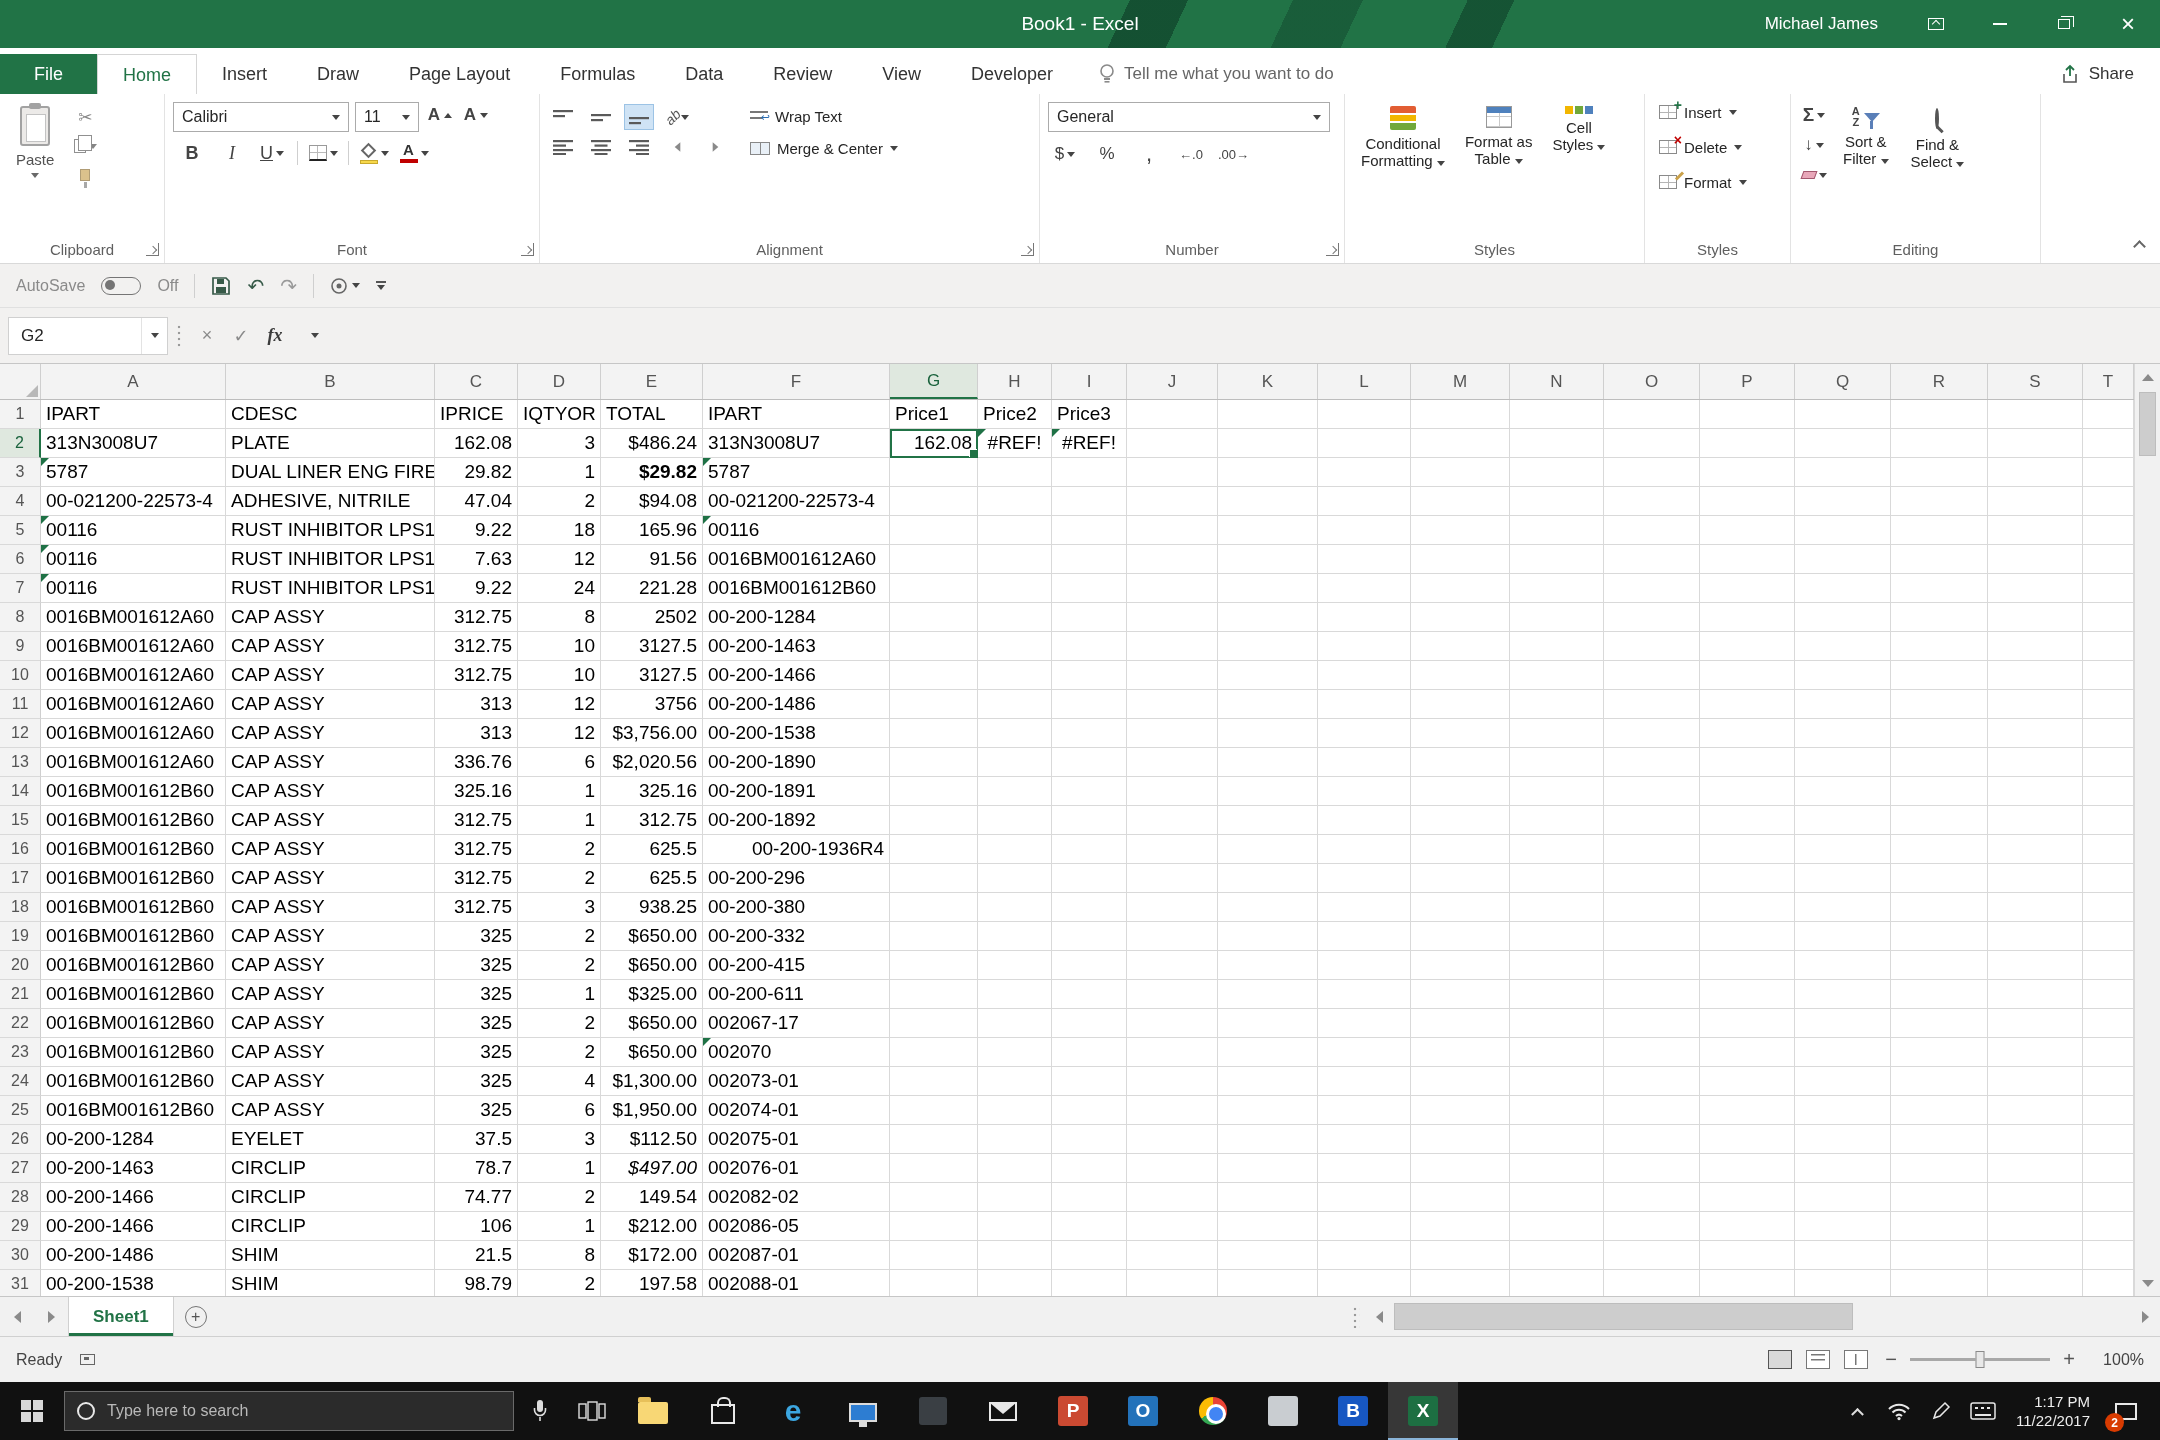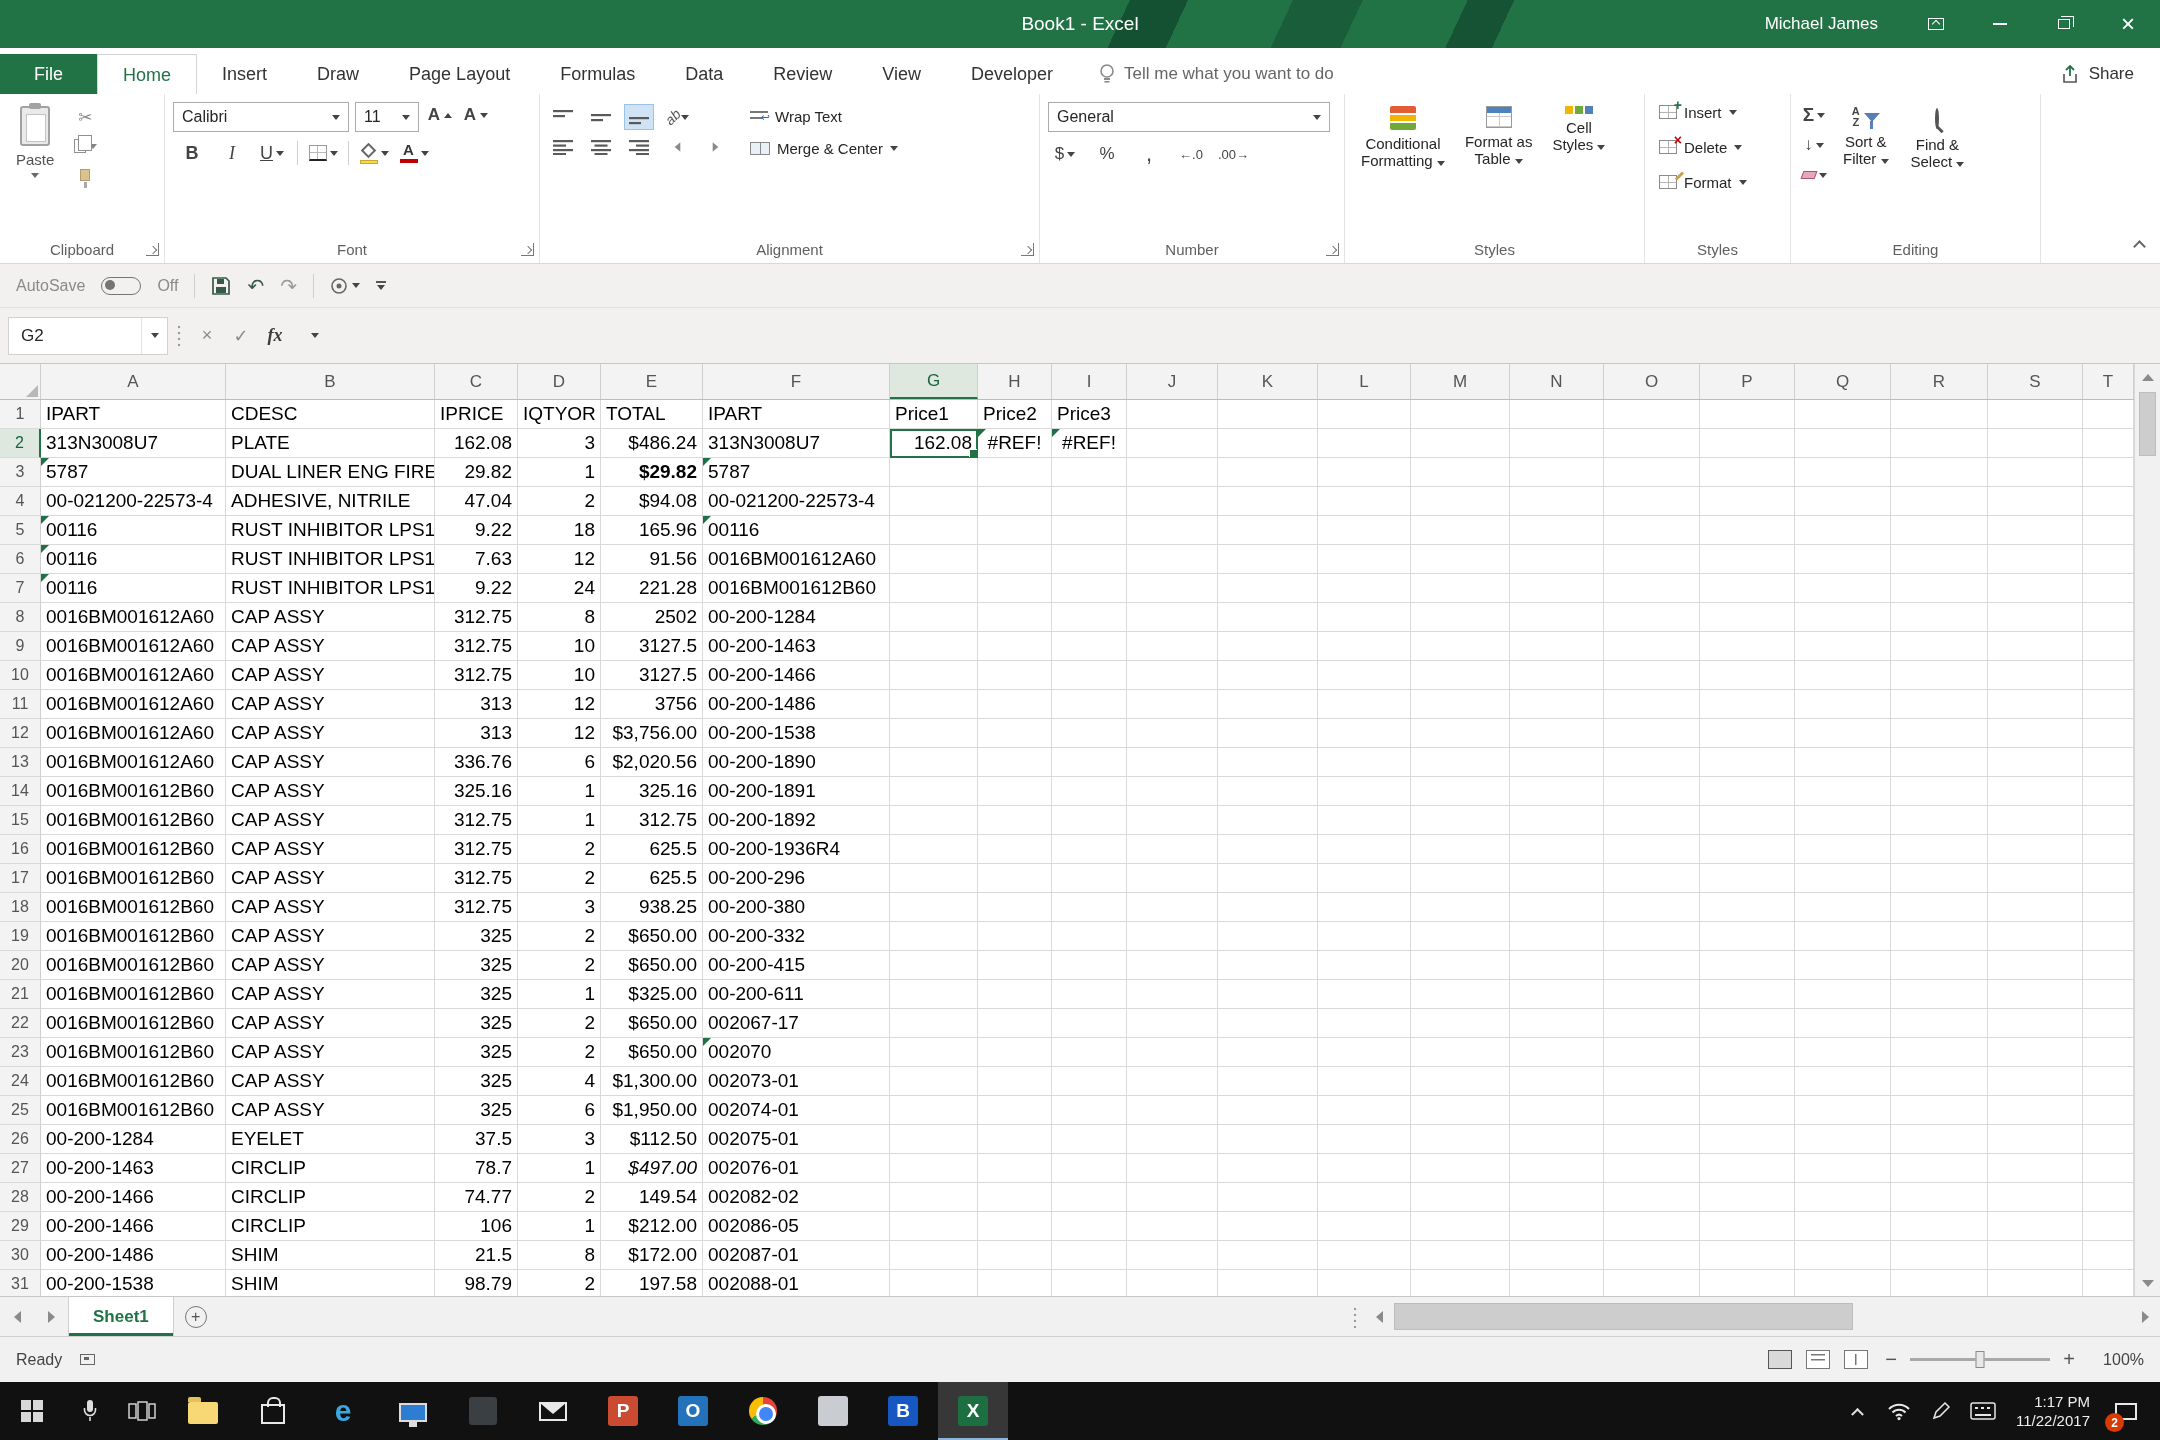--- a/index.html
+++ b/index.html
@@ -965,21 +965,21 @@
             <div class="cell" style="width: 95px;"></div>
             <div class="cell" style="width: 51px;"></div>
           </div>
           <div class="grow">
             <div class="rowh" style="width: 41px;">16</div>
             <div class="cell al-left" style="width: 185px;">0016BM001612B60</div>
             <div class="cell al-left" style="width: 209px;">CAP ASSY</div>
             <div class="cell al-right" style="width: 83px;">312.75</div>
             <div class="cell al-right" style="width: 83px;">2</div>
             <div class="cell al-right" style="width: 102px;">625.5</div>
-            <div class="cell al-left" style="width: 187px;">00-200-1936R4</div>
+            <div class="cell al-left" style="width: 187px; text-align: right;">00-200-1936R4</div>
             <div class="cell" style="width: 88px;"></div>
             <div class="cell" style="width: 74px;"></div>
             <div class="cell" style="width: 75px;"></div>
             <div class="cell" style="width: 91px;"></div>
             <div class="cell" style="width: 100px;"></div>
             <div class="cell" style="width: 93px;"></div>
             <div class="cell" style="width: 99px;"></div>
             <div class="cell" style="width: 94px;"></div>
             <div class="cell" style="width: 96px;"></div>
             <div class="cell" style="width: 95px;"></div>
@@ -1395,20 +1395,24 @@
 
   <div class="taskbar">
     <div class="tstart">
         <span class="winlogo">
           <i></i>
           <i></i>
           <i></i>
           <i></i>
         </span>
       </div>
+    <div class="searchbox">
+      <span class="cortana"></span>
+      <span>Type here to search</span>
+    </div>
     <div class="tb-icon">
       <svg width="18" height="26" viewBox="0 0 18 26">
           <rect x="6" y="2" width="6" height="12" rx="3" fill="#ddd"></rect>
           <path d="M3.5 10v2a5.5 5.5 0 0 0 11 0v-2" stroke="#ddd" fill="none" stroke-width="1.6"></path>
           <line x1="9" y1="19" x2="9" y2="23" stroke="#ddd" stroke-width="1.6"></line>
         </svg>
     </div>
     <div class="tb-icon">
       <svg width="28" height="24" viewBox="0 0 28 24">
           <rect x="1" y="5" width="7" height="14" fill="none" stroke="#ddd" stroke-width="1.4"></rect>

